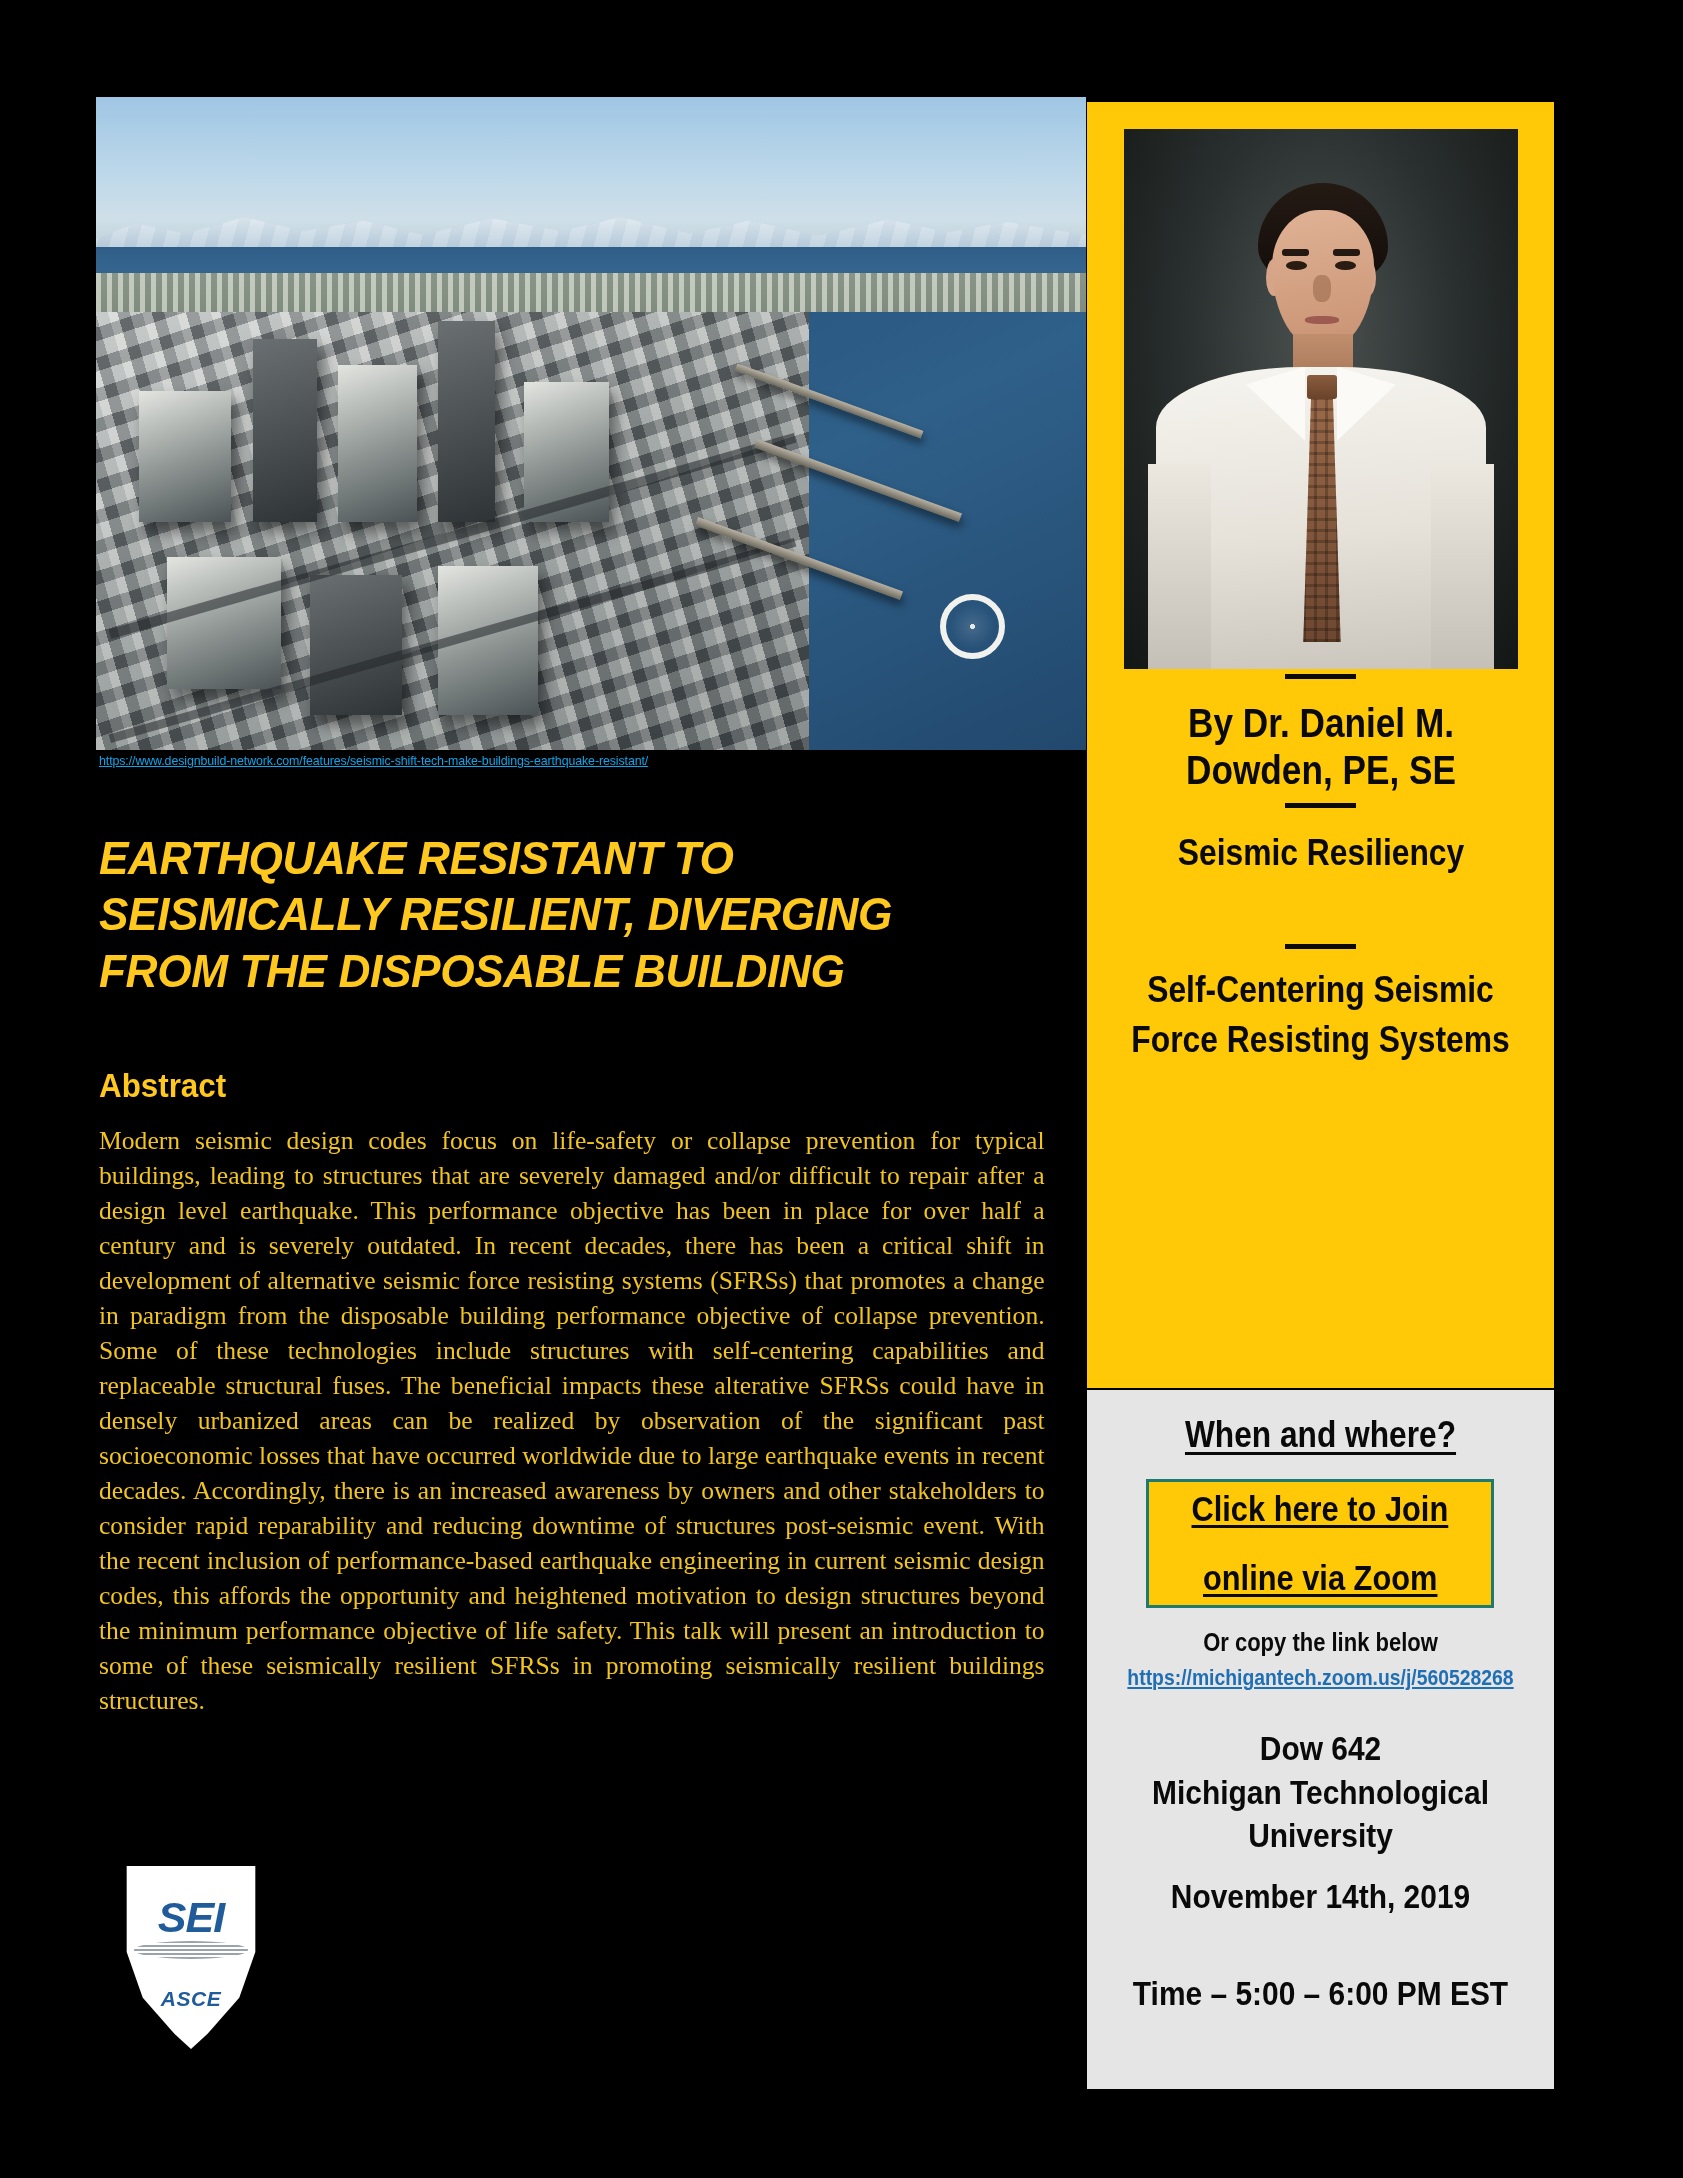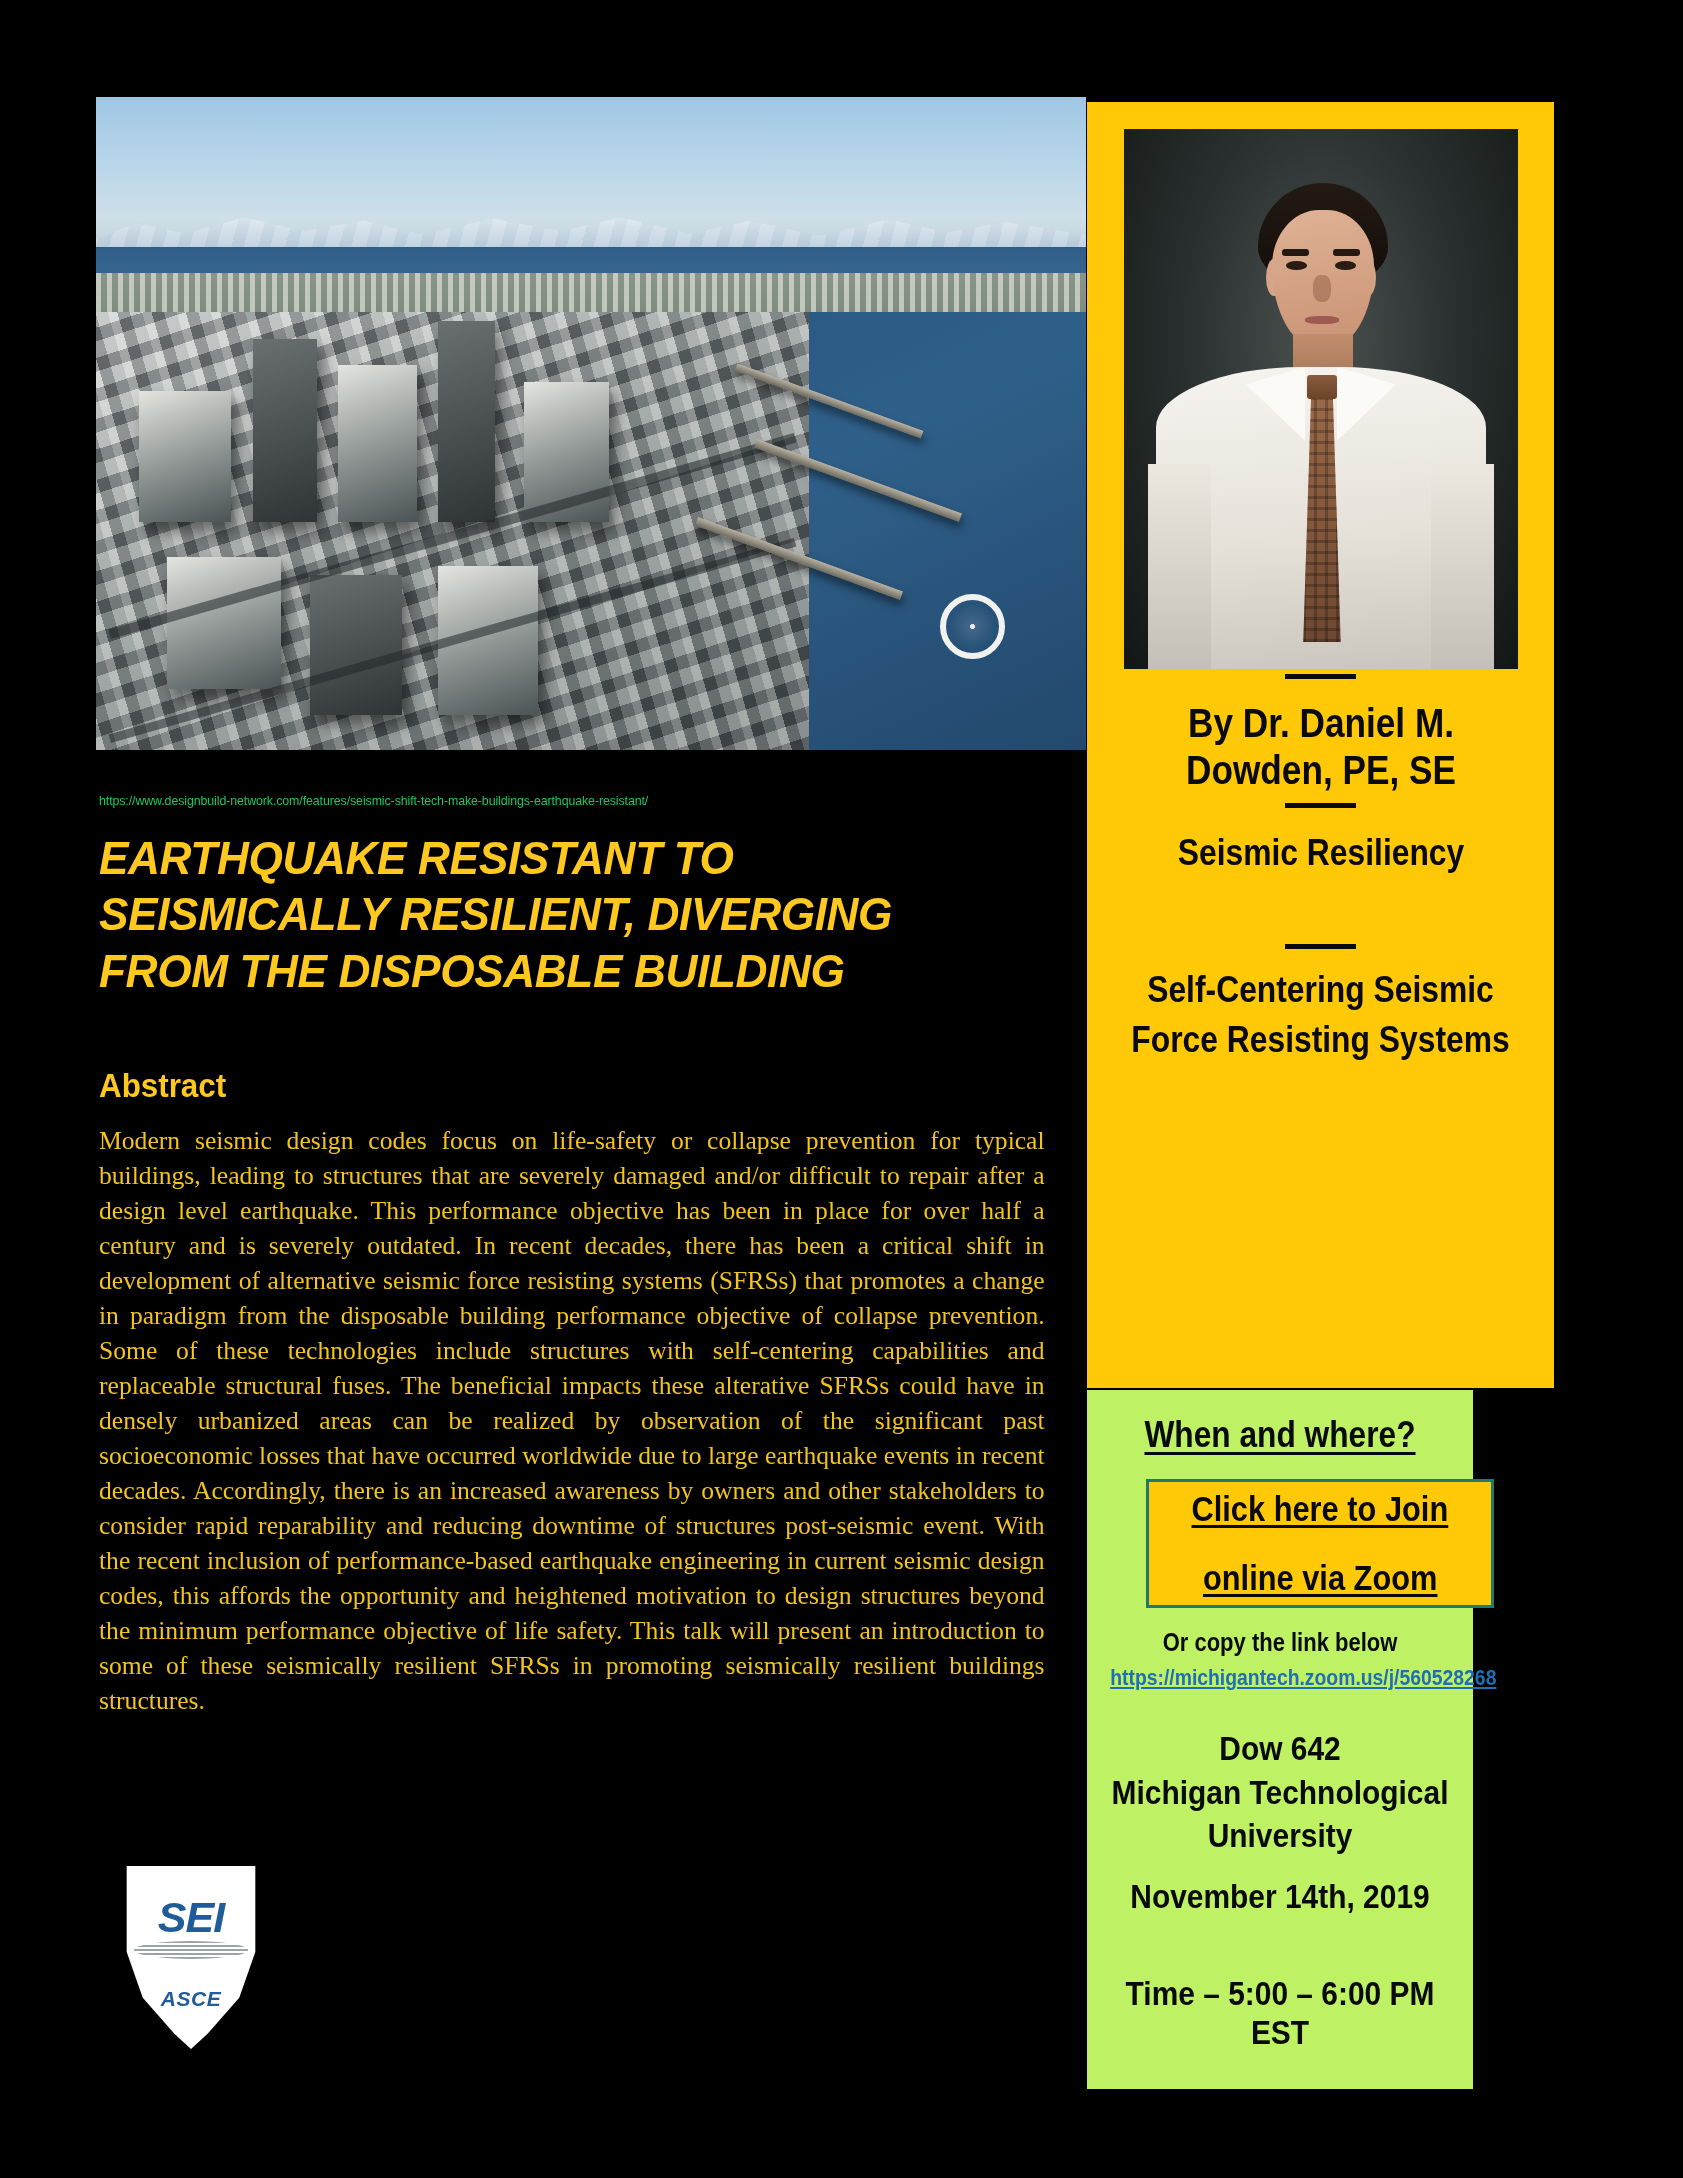--- a/index.html
+++ b/index.html
@@ -56,22 +56,22 @@
     position:absolute; background:linear-gradient(180deg,#b9b2a4,#6d6a5f);
     box-shadow:3px 5px 8px rgba(0,0,0,.5);
   }
   #city-photo .wheel{
     position:absolute; right:8.2%; bottom:14%; width:65px; height:65px;
     border:6px solid #f1f1ee; border-radius:50%;
     background:radial-gradient(circle,#e8e8e3 6%,rgba(255,255,255,.12) 7%,transparent 60%);
   }
   #photo-credit{
     position:absolute; left:99px; top:754px; width:693px;
-    font-size:12.4px; color:#22c55e; 
-    letter-spacing:-0.1px; white-space:nowrap;margin-top:40px;
+    font-size:12.4px; color:#0ea5e9; text-decoration:underline;
+    letter-spacing:-0.1px; white-space:nowrap;
   }
 
   
   #poster-title{
     position:absolute; left:99px; top:830px; width:970px;
     color:#FFC81E; font-weight:bold; font-style:italic;
     font-size:47px; line-height:1.20; letter-spacing:-0.4px;
     transform:scaleX(.94); transform-origin:left top;
   }
   #abstract-heading{
@@ -206,22 +206,22 @@
   }
   #div-bot{ position:absolute; left:198px; top:842px; }
   #topic-2{
     position:absolute; left:8px; top:863px; width:451px; text-align:center;
     font-size:37px; font-weight:bold; line-height:1.34; color:#0a0a0a;
     transform:scaleX(.86); transform-origin:center top;
   }
 
   
   #white-panel{
-    position:absolute; left:1087px; top:1390px; width:386px; height:699px;
-    background:#bef264;
+    position:absolute; left:1087px; top:1390px; width:467px; height:699px;
+    background:#e5e5e5;
   }
   #when-where{
     position:absolute; left:0; top:24px; width:100%; text-align:center;
     font-size:36px; font-weight:bold; color:#0a0a0a;
     text-decoration:underline; text-underline-offset:5px;
     transform:scaleX(.88); transform-origin:center top;
   }
   #zoom-button{
     position:absolute; left:59px; top:89px; width:348px; height:129px;
     background:#FFC907; border:3px solid #1E7A6E;

